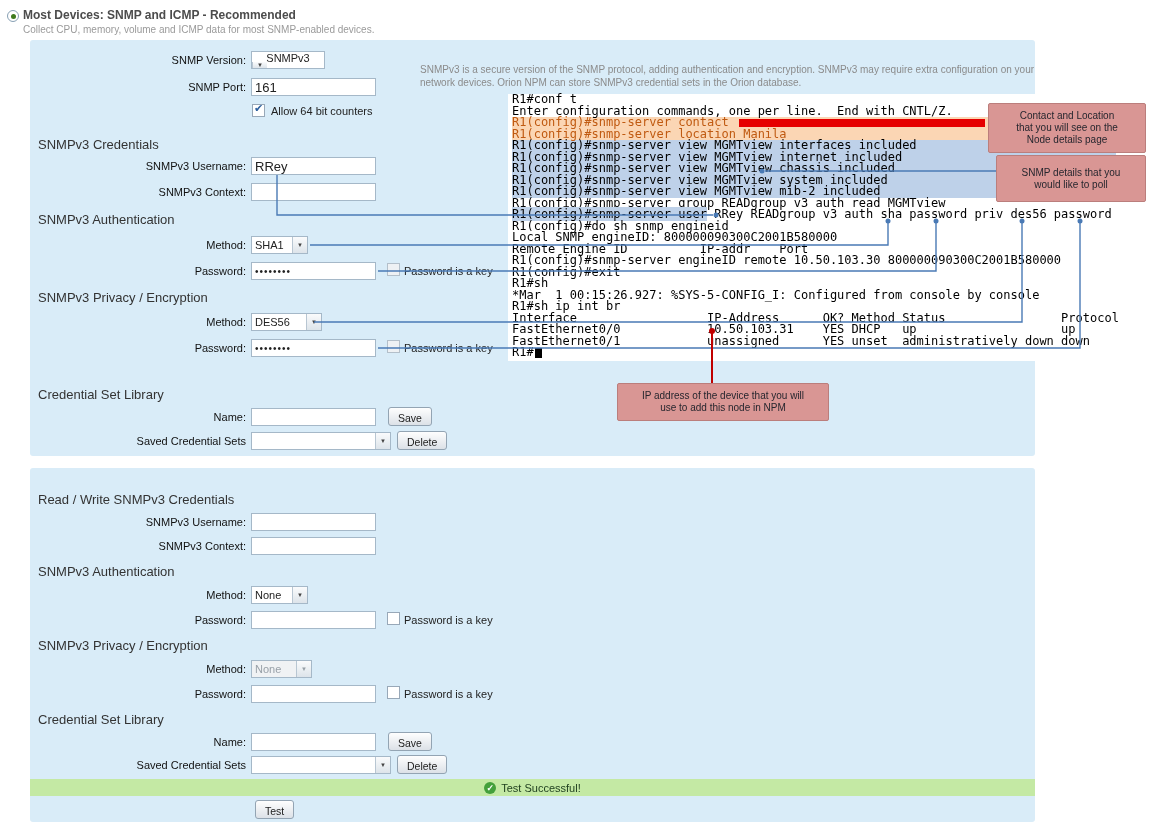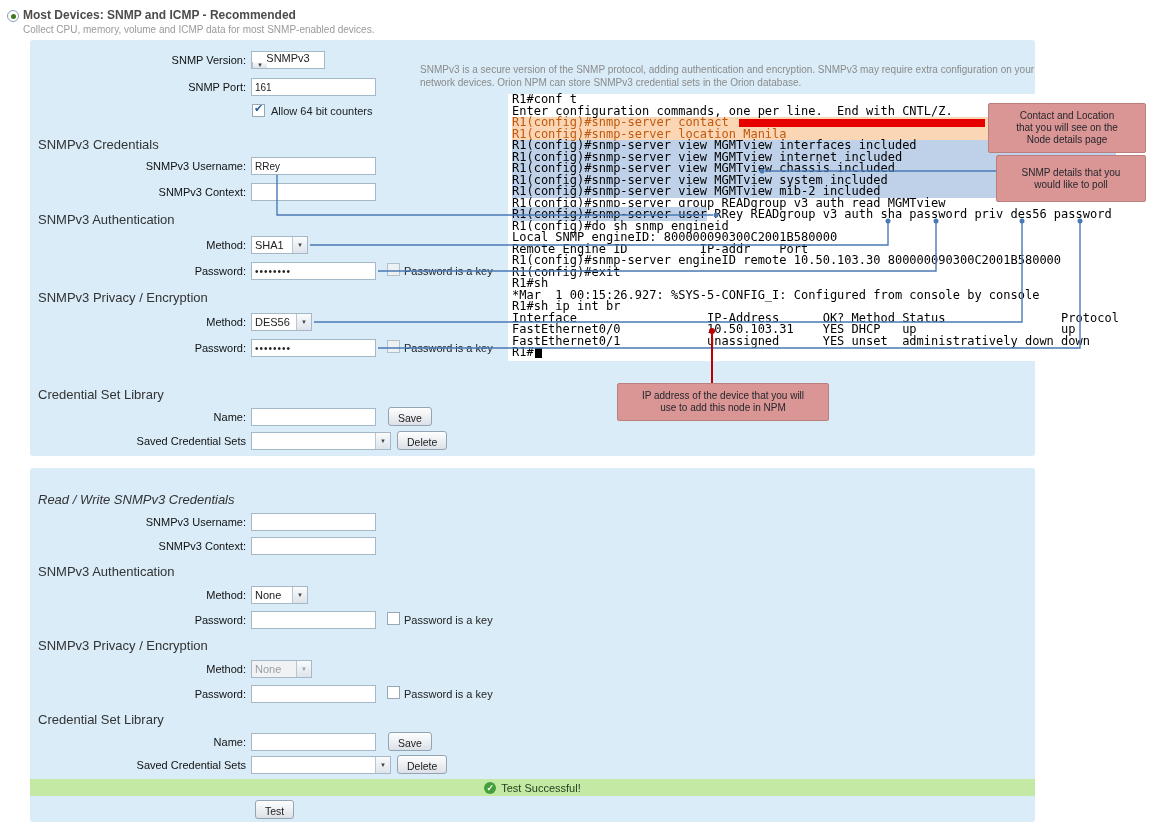--- a/index.html
+++ b/index.html
@@ -13,21 +13,21 @@
   .radio { position:absolute; left:7px; top:10px; width:12px; height:12px; border:1px solid #87a0b4; border-radius:50%; background:#fff; }
   .radio-dot { position:absolute; left:3px; top:3px; width:5px; height:5px; border-radius:50%; background:#3e7a1e; }
 
   .info-note { position:absolute; left:420px; top:47px; width:620px; font-size:10px; line-height:13px; color:#8b8b8b;margin-top:16px; }
 
   .heading { position:absolute; font-size:13px; color:#333; }
   .lbl { position:absolute; width:170px; text-align:right; font-size:11px; color:#111; }
   .cb-lbl { position:absolute; font-size:11px; color:#222; }
 
   .inp { position:absolute; height:18px; width:125px; border:1px solid #a5b8c8; background:#fff;
-         font-size:10px; padding:0 3px; font-family:"Liberation Sans",sans-serif; color:#222; }
+         font-size:13px; padding:0 3px; font-family:"Liberation Sans",sans-serif; color:#222; }
   .inp.pw { letter-spacing:1px; font-size:10px; }
 
   .sel { position:absolute; height:18px; border:1px solid #a5b8c8; background:#fff; display:flex;
          align-items:center; font-size:11px; color:#222; cursor:default; }
   .sel .txt { flex:1; padding:0 3px; white-space:nowrap; overflow:hidden; }
   .sel .arrow { width:15px; align-self:stretch; border-left:1px solid #b8c6d2;
                 background:linear-gradient(#fafbfc,#dde4ea); display:flex; align-items:center;
                 justify-content:center; font-size:6px; color:#444; }
   .sel.disabled { background:#f0f2f4; color:#98a0a8; }
   .sel.disabled .arrow { color:#98a0a8; }
@@ -106,21 +106,21 @@
   </div>
 
   <div class="lbl" style="left:76px;top:265px;">Password:</div>
   <input class="inp pw" style="left: 251px; top: 262px;" value="••••••••">
   <span class="cb disabled" style="left:387px;top:263px;"></span>
   <div class="cb-lbl" style="left:404px;top:265px;">Password is a key</div>
 
   <div class="heading" style="left:38px;top:290px;">SNMPv3 Privacy / Encryption</div>
 
   <div class="lbl" style="left:76px;top:316px;">Method:</div>
-  <div class="sel" style="left:251px;top:313px;width:61px;justify-content:center;">
+  <div class="sel" style="left:251px;top:313px;width:71px;justify-content:center;">
     <span class="txt">DES56</span>
     <span class="arrow">▼</span>
   </div>
 
   <div class="lbl" style="left:76px;top:342px;">Password:</div>
   <input class="inp pw" style="left: 251px; top: 339px;" value="••••••••">
   <span class="cb disabled" style="left:387px;top:340px;"></span>
   <div class="cb-lbl" style="left:404px;top:342px;">Password is a key</div>
 
   <div class="heading" style="left:38px;top:387px;">Credential Set Library</div>
@@ -155,21 +155,21 @@
       <div class="cline">R1(config)#exit</div>
       <div class="cline">R1#sh</div>
       <div class="cline">*Mar  1 00:15:26.927: %SYS-5-CONFIG_I: Configured from console by console</div>
       <div class="cline">R1#sh ip int br</div>
       <div class="cline">Interface                  IP-Address      OK? Method Status                Protocol</div>
       <div class="cline">FastEthernet0/0            10.50.103.31    YES DHCP   up                    up</div>
       <div class="cline">FastEthernet0/1            unassigned      YES unset  administratively down down</div>
       <div class="cline">R1#<span class="cursor"></span></div>
     </div>
 
-  <div class="heading" style="left:38px;top:492px;font-style:italic;">Read / Write SNMPv3 Credentials</div>
+  <div class="heading" style="left:38px;top:492px;">Read / Write SNMPv3 Credentials</div>
 
   <div class="lbl" style="left:76px;top:516px;">SNMPv3 Username:</div>
   <input class="inp" style="left: 251px; top: 513px;" value="">
 
   <div class="lbl" style="left:76px;top:540px;">SNMPv3 Context:</div>
   <input class="inp" style="left: 251px; top: 537px;" value="">
 
   <div class="heading" style="left:38px;top:564px;">SNMPv3 Authentication</div>
 
   <div class="lbl" style="left:76px;top:589px;">Method:</div>

